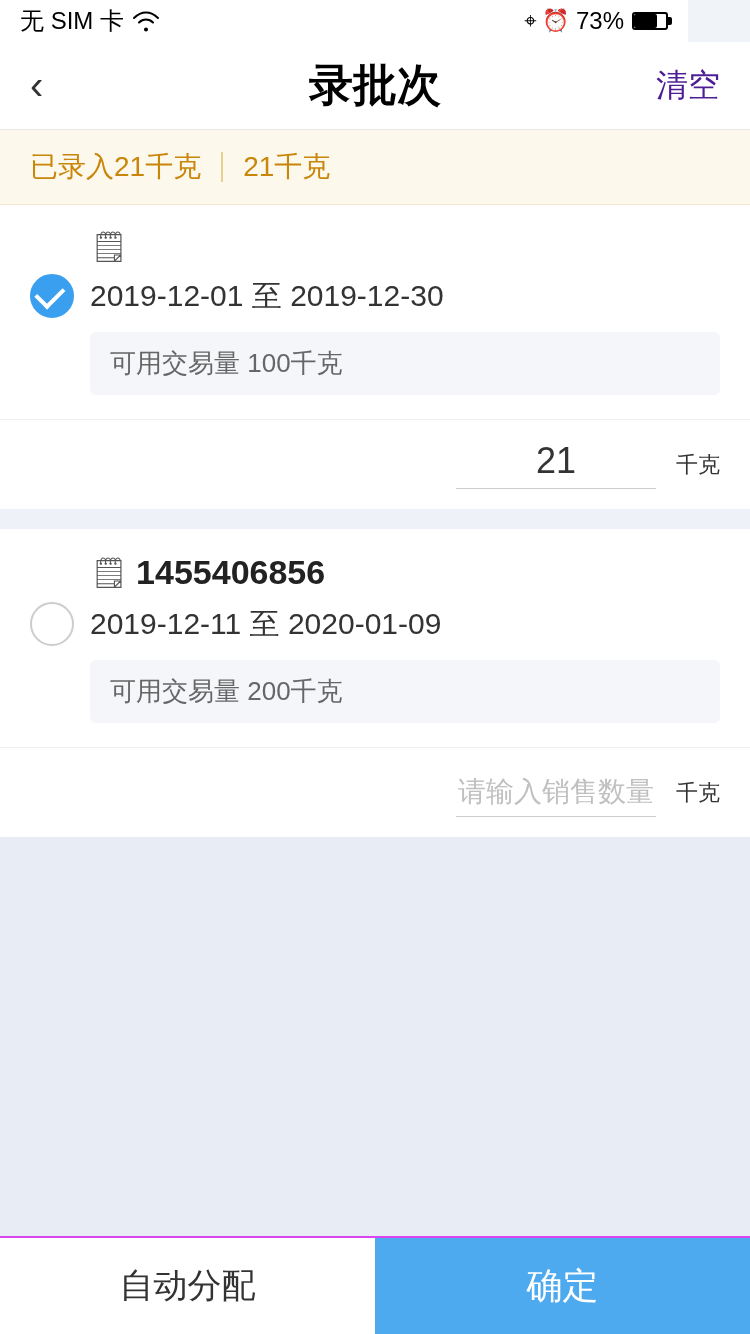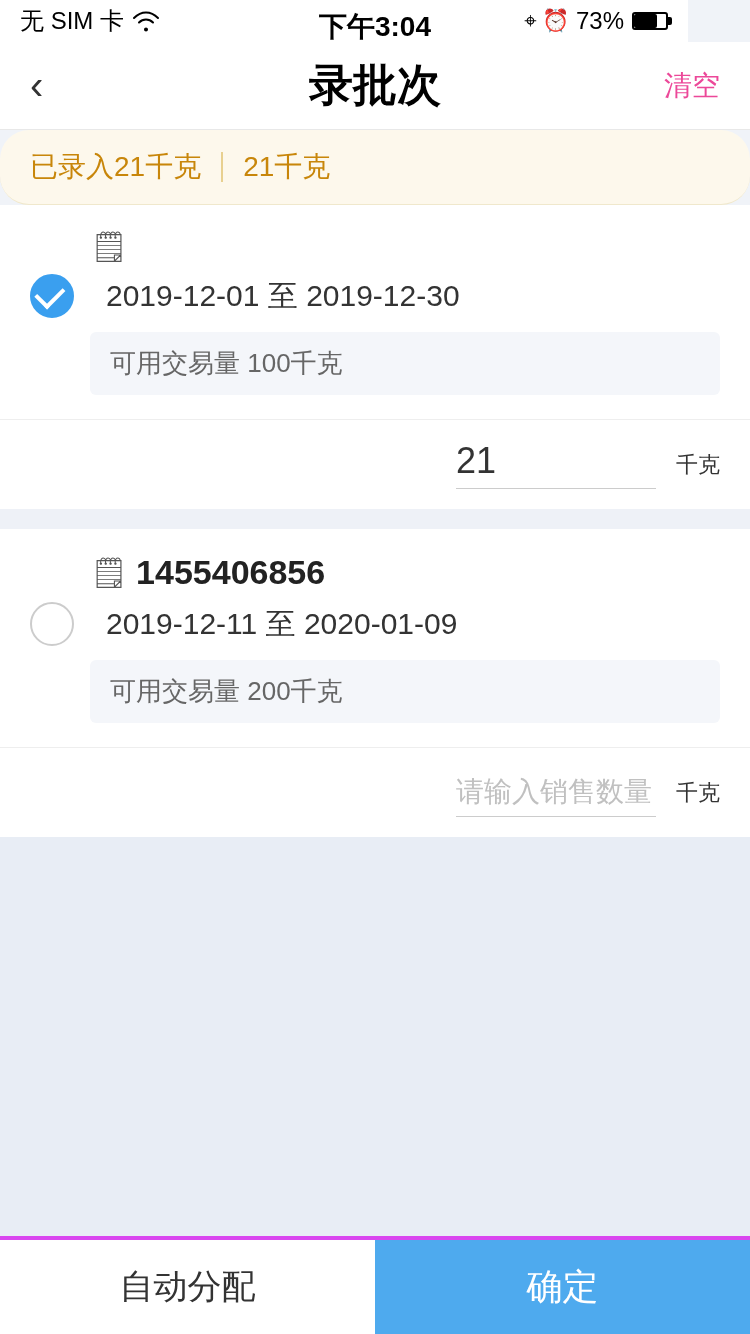--- a/index.html
+++ b/index.html
@@ -67,34 +67,33 @@
     }
     .nav-title {
       font-size: 44px;
       font-weight: 600;
       color: #000;
       position: absolute;
       left: 50%;
       transform: translateX(-50%);
     }
     .nav-clear {
-      font-size: 28px;
-      color: #ec4899;
+      font-size: 32px;
+      color: #4c1d95;
       cursor: pointer;
     }
 
     
     .info-banner {
       background: #fdf8ec;
       padding: 18px 30px;
       display: flex;
       align-items: center;
       gap: 20px;
       border-bottom: 1px solid #f0e8cc;
-      border-radius: 29px;
     }
     .info-banner-item {
       font-size: 28px;
       color: #c8860a;
     }
     .info-banner-divider {
       width: 2px;
       height: 30px;
       background: #e8d090;
     }
@@ -148,21 +147,20 @@
       width: 22px;
       height: 14px;
       border-left: 4px solid #fff;
       border-bottom: 4px solid #fff;
       transform: rotate(-45deg) translateY(-3px);
       display: block;
     }
     .batch-date-text {
       font-size: 30px;
       color: #333;
-      margin-left: 16px;
     }
     .batch-available-row {
       margin-left: 60px;
       background: #f4f6fa;
       border-radius: 6px;
       padding: 14px 20px;
       font-size: 26px;
       color: #666;
     }
 
@@ -172,21 +170,21 @@
       padding: 20px 30px;
       display: flex;
       align-items: center;
       justify-content: flex-end;
       gap: 20px;
       border-top: 1px solid #eee;
     }
     .quantity-input {
       font-size: 36px;
       color: #333;
-      text-align: left;
+      text-align: center;
       border: none;
       outline: none;
       background: transparent;
       width: 200px;
     }
     .quantity-input::placeholder {
       color: #c0c0c0;
       font-size: 28px;
     }
     .quantity-unit {
@@ -212,21 +210,21 @@
 
     
     .footer {
       position: fixed;
       bottom: 0;
       left: 0;
       width: 750px;
       height: 98px;
       display: flex;
       background: #fff;
-      border-top: 4px solid #d946ef;
+      border-top: 2px solid #d946ef;
     }
     .footer-auto {
       flex: 1;
       display: flex;
       align-items: center;
       justify-content: center;
       font-size: 34px;
       color: #333;
       cursor: pointer;
     }
@@ -258,21 +256,20 @@
 
 <div class="status-bar">
   <div class="status-left">
     <span>无 SIM 卡</span>
     <svg width="28" height="22" viewBox="0 0 28 22" fill="none">
       <path d="M14 17.5c1.1 0 2 .9 2 2s-.9 2-2 2-2-.9-2-2 .9-2 2-2z" fill="#000"></path>
       <path d="M7 12.5c1.9-1.9 4.4-3 7-3s5.1 1.1 7 3" stroke="#000" stroke-width="2" fill="none" stroke-linecap="round"></path>
       <path d="M2 8C5.5 4.5 9.5 2.5 14 2.5s8.5 2 12 5.5" stroke="#000" stroke-width="2" fill="none" stroke-linecap="round"></path>
     </svg>
   </div>
-  <div class="status-center">下午3:04</div>
   <div class="status-right">
     <span style="font-size:22px;">⌖</span>
     <span style="font-size:22px;">⏰</span>
     <span>73%</span>
     <span style="display:inline-block;width:36px;height:18px;border:2px solid #000;border-radius:3px;position:relative;margin-left:2px;">
       <span style="display:block;width:73%;height:100%;background:#000;border-radius:2px;"></span>
       <span style="position:absolute;right:-6px;top:50%;transform:translateY(-50%);width:4px;height:8px;background:#000;border-radius:0 2px 2px 0;"></span>
     </span>
   </div>
 </div>

